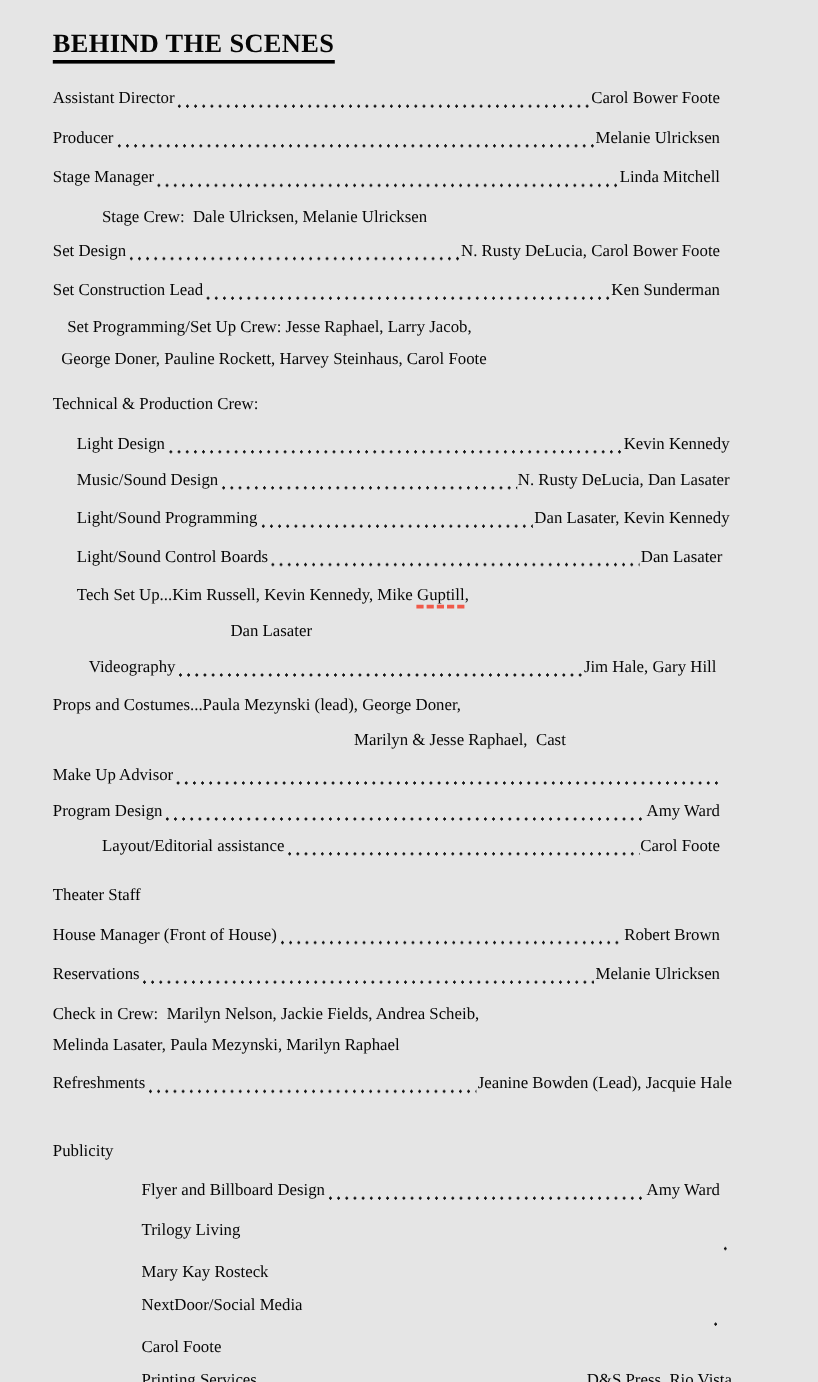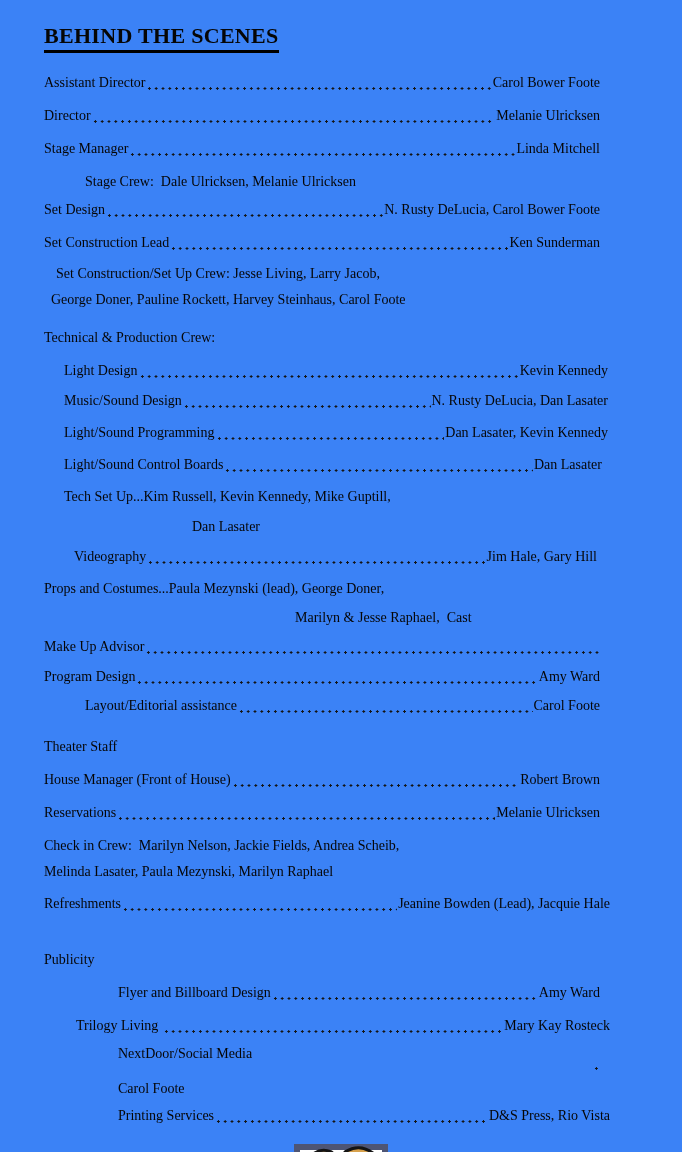--- a/index.html
+++ b/index.html
@@ -1,19 +1,19 @@
 <!DOCTYPE html>
 <html><head>
 <meta charset="utf-8">
 <style>
   html,body{margin:0;padding:0;background:#ffffff;}
   .page{
     position:relative;
     width:682px;height:1152px;
-    background:#3b82f6;
+    background:#e5e5e5;
     overflow:hidden;
     box-sizing:border-box;
     padding-top:23px;
     font-family:"Liberation Serif","DejaVu Serif",serif;
     color:#060606;
   }
   .title{
     font-size:22px;
     font-weight:bold;
     line-height:26px;
@@ -42,46 +42,47 @@
     height:3px;
     align-self:flex-end;
     margin:0 1px 6px 1px;
     background-image:radial-gradient(circle,#141414 1.15px,rgba(0,0,0,0) 1.35px);
     background-size:6.8px 3px;
     background-repeat:repeat-x;
     background-position:left center;
   }
   .row.text{white-space:pre-wrap;}
   .sic{
+    text-decoration:underline;
     text-decoration-style:dashed;
     text-decoration-color:#f05a4a;
     text-decoration-thickness:2.5px;
     text-underline-offset:4px;
     margin-top:36px;
   }
   .logo-wrap{
     margin:14px 0 0 293px;
     width:96px;height:66px;
   }
 </style>
 </head>
 <body>
 
 <div class="page">
 
   <h1 class="title"><span class="underline">BEHIND THE SCENES</span></h1>
 
   <div id="credit-lines">
       <div class="row leader" style="margin-left: 44px; margin-top: 0px; margin-right: 82px;"><span class="lbl">Assistant Director</span><span class="leader-dots"></span><span class="nm">Carol Bower Foote</span></div>
-      <div class="row leader" style="margin-left: 44px; margin-top: 7px; margin-right: 82px;"><span class="lbl">Director</span><span class="leader-dots"></span><span class="nm">Melanie Ulricksen</span></div>
+      <div class="row leader" style="margin-left: 44px; margin-top: 7px; margin-right: 82px;"><span class="lbl">Producer</span><span class="leader-dots"></span><span class="nm">Melanie Ulricksen</span></div>
       <div class="row leader" style="margin-left: 44px; margin-top: 7px; margin-right: 82px;"><span class="lbl">Stage Manager</span><span class="leader-dots"></span><span class="nm">Linda Mitchell</span></div>
       <div class="row text" style="margin-left: 85px; margin-top: 7px;"><span>Stage Crew:  Dale Ulricksen, Melanie Ulricksen</span></div>
       <div class="row leader" style="margin-left: 44px; margin-top: 2px; margin-right: 82px;"><span class="lbl">Set Design</span><span class="leader-dots"></span><span class="nm">N. Rusty DeLucia, Carol Bower Foote</span></div>
       <div class="row leader" style="margin-left: 44px; margin-top: 7px; margin-right: 82px; text-align: center;"><span class="lbl">Set Construction Lead</span><span class="leader-dots"></span><span class="nm">Ken Sunderman</span></div>
-      <div class="row text" style="margin-left: 56px; margin-top: 5px;"><span>Set Construction/Set Up Crew: Jesse Living, Larry Jacob,</span></div>
+      <div class="row text" style="margin-left: 56px; margin-top: 5px;"><span>Set Programming/Set Up Crew: Jesse Raphael, Larry Jacob,</span></div>
       <div class="row text" style="margin-left: 51px; margin-top: 0px;"><span>George Doner, Pauline Rockett, Harvey Steinhaus, Carol Foote</span></div>
       <div class="row text" style="margin-left: 44px; margin-top: 12px;"><span>Technical &amp; Production Crew:</span></div>
       <div class="row leader" style="margin-left: 64px; margin-top: 7px; margin-right: 74px;"><span class="lbl">Light Design</span><span class="leader-dots"></span><span class="nm">Kevin Kennedy</span></div>
       <div class="row leader" style="margin-left: 64px; margin-top: 4px; margin-right: 74px;"><span class="lbl">Music/Sound Design</span><span class="leader-dots"></span><span class="nm">N. Rusty DeLucia, Dan Lasater</span></div>
       <div class="row leader" style="margin-left: 64px; margin-top: 6px; margin-right: 74px;"><span class="lbl">Light/Sound Programming</span><span class="leader-dots"></span><span class="nm">Dan Lasater, Kevin Kennedy</span></div>
       <div class="row leader" style="margin-left: 64px; margin-top: 6px; margin-right: 80px;"><span class="lbl">Light/Sound Control Boards</span><span class="leader-dots"></span><span class="nm">Dan Lasater</span></div>
       <div class="row text" style="margin-left: 64px; margin-top: 6px;"><span>Tech Set Up...Kim Russell, Kevin Kennedy, Mike </span><span class="sic">Guptill</span><span>,</span></div>
       <div class="row text" style="margin-left: 192px; margin-top: 4px;"><span>Dan Lasater</span></div>
       <div class="row leader" style="margin-left: 74px; margin-top: 4px; margin-right: 85px;"><span class="lbl">Videography</span><span class="leader-dots"></span><span class="nm">Jim Hale, Gary Hill</span></div>
       <div class="row text" style="margin-left: 44px; margin-top: 6px;"><span>Props and Costumes...Paula Mezynski (lead), George Doner,</span></div>
@@ -90,21 +91,21 @@
       <div class="row leader" style="margin-left: 44px; margin-top: 4px; margin-right: 82px;"><span class="lbl">Program Design</span><span class="leader-dots"></span><span class="nm">Amy Ward</span></div>
       <div class="row leader" style="margin-left: 85px; margin-top: 3px; margin-right: 82px;"><span class="lbl">Layout/Editorial assistance</span><span class="leader-dots"></span><span class="nm">Carol Foote</span></div>
       <div class="row text" style="margin-left: 44px; margin-top: 15px;"><span>Theater Staff</span></div>
       <div class="row leader" style="margin-left: 44px; margin-top: 7px; margin-right: 82px;"><span class="lbl">House Manager (Front of House)</span><span class="leader-dots"></span><span class="nm">Robert Brown</span></div>
       <div class="row leader" style="margin-left: 44px; margin-top: 7px; margin-right: 82px;"><span class="lbl">Reservations</span><span class="leader-dots"></span><span class="nm">Melanie Ulricksen</span></div>
       <div class="row text" style="margin-left: 44px; margin-top: 7px;"><span>Check in Crew:  Marilyn Nelson, Jackie Fields, Andrea Scheib,</span></div>
       <div class="row text" style="margin-left: 44px; margin-top: 0px;"><span>Melinda Lasater, Paula Mezynski, Marilyn Raphael</span></div>
       <div class="row leader" style="margin-left: 44px; margin-top: 6px; margin-right: 72px;"><span class="lbl">Refreshments</span><span class="leader-dots"></span><span class="nm">Jeanine Bowden (Lead), Jacquie Hale</span></div>
       <div class="row text" style="margin-left: 44px; margin-top: 30px;"><span>Publicity</span></div>
       <div class="row leader" style="margin-left: 118px; margin-top: 7px; margin-right: 82px;"><span class="lbl">Flyer and Billboard Design</span><span class="leader-dots"></span><span class="nm">Amy Ward</span></div>
-      <div class="row leader" style="margin-left: 76px; margin-top: 7px; margin-right: 72px;"><span class="lbl">Trilogy Living </span><span class="leader-dots"></span><span class="nm">Mary Kay Rosteck</span></div>
+      <div class="row leader" style="margin-left: 118px; margin-top: 7px; margin-right: 72px; flex-direction: column;"><span class="lbl">Trilogy Living </span><span class="leader-dots"></span><span class="nm">Mary Kay Rosteck</span></div>
       <div class="row leader" style="margin-left: 118px; margin-top: 2px; margin-right: 80px; flex-direction: column;"><span class="lbl">NextDoor/Social Media</span><span class="leader-dots"></span><span class="nm">Carol Foote</span></div>
       <div class="row leader" style="margin-left: 118px; margin-top: 1px; margin-right: 72px;"><span class="lbl">Printing Services</span><span class="leader-dots"></span><span class="nm">D&amp;S Press, Rio Vista</span></div>
     </div>
 
   <div class="logo-wrap">
     <svg width="96" height="66" viewBox="0 0 96 66" aria-hidden="true">
       <g>
         <rect x="4" y="4" width="88" height="49" fill="#ffffff" stroke="#4e5574" stroke-width="6"></rect>
         <polygon points="1,19 14,28 1,38" fill="#ffffff"></polygon>
         <polygon points="95,19 82,28 95,38" fill="#ffffff"></polygon>

